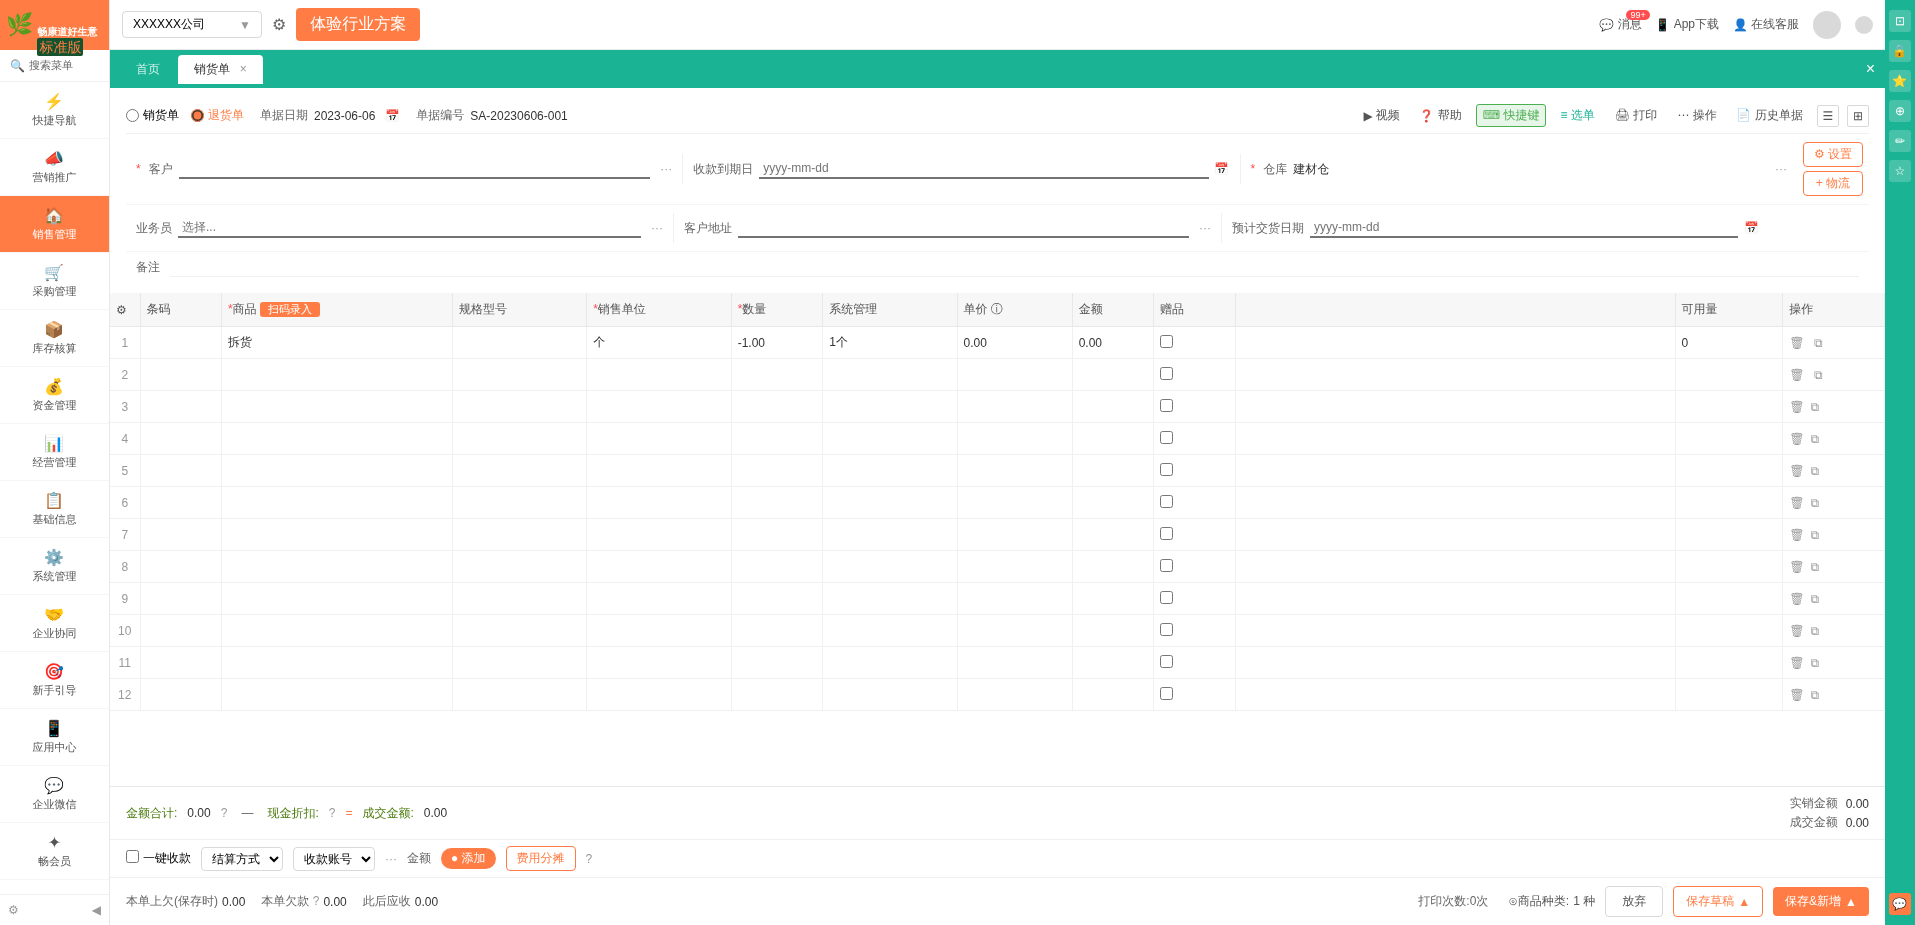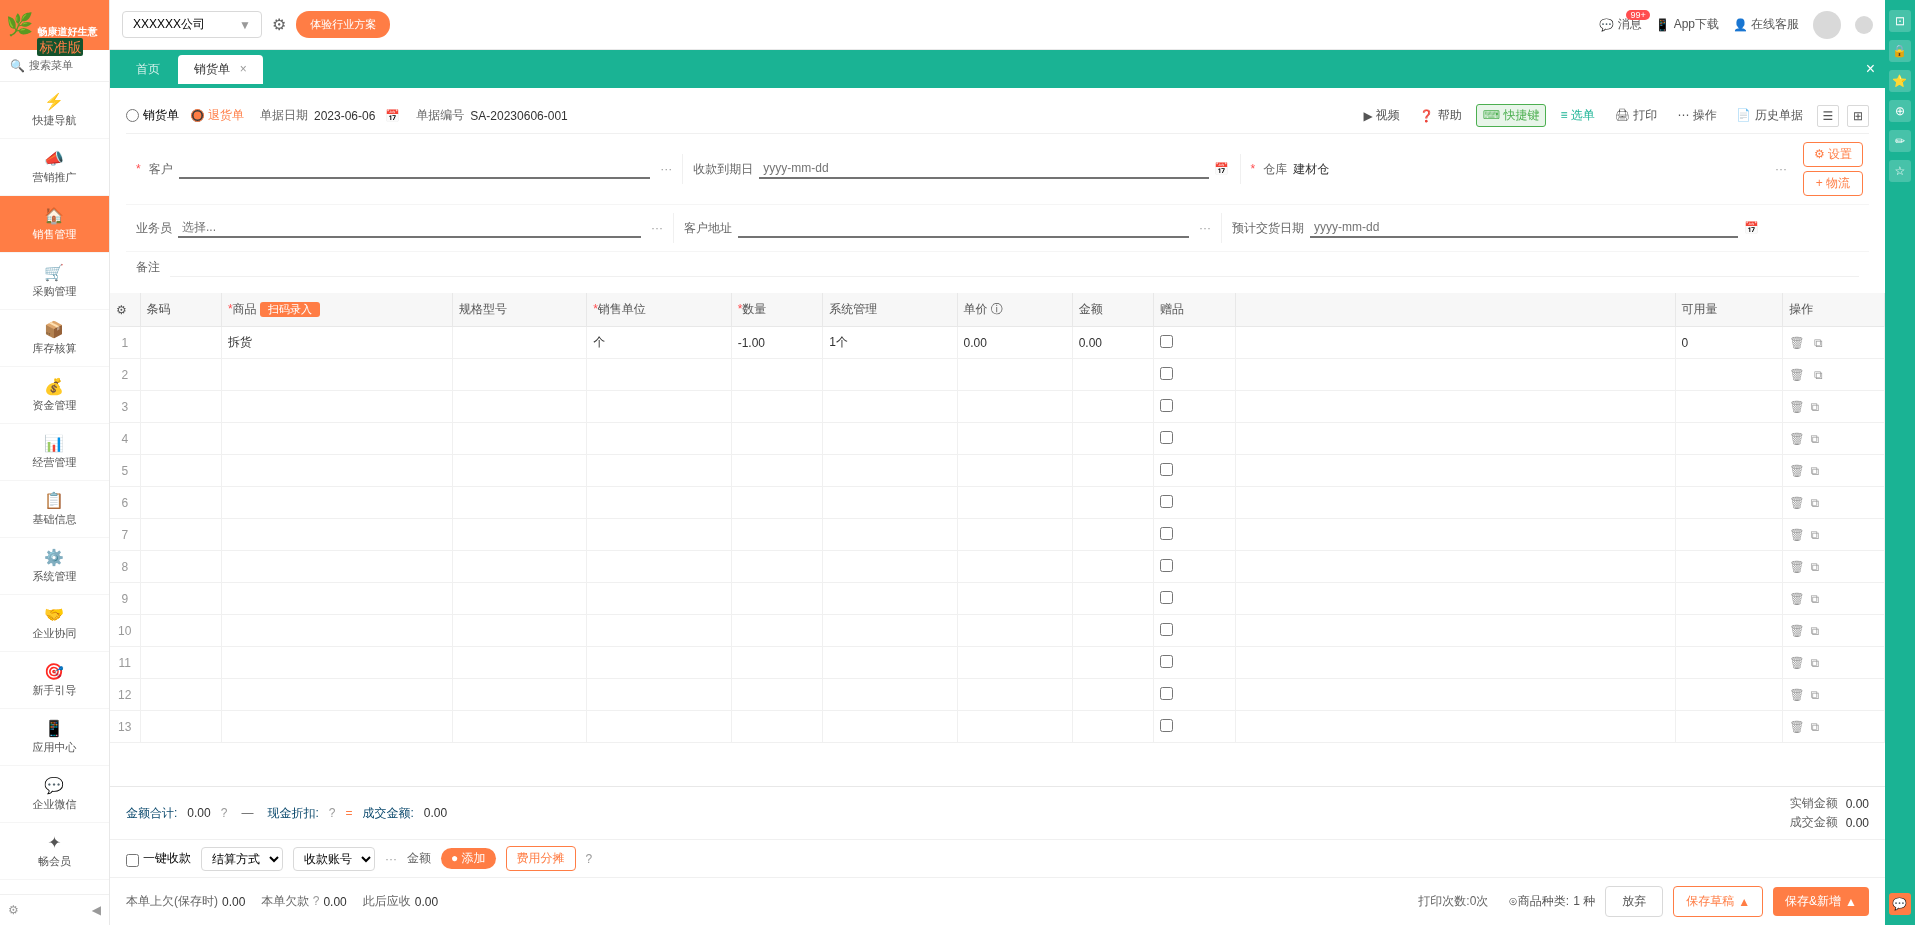--- a/index.html
+++ b/index.html
@@ -17,21 +17,21 @@
     .sidebar-nav-item .nav-label { font-size: 11px; }
     .sidebar-bottom { margin-top: auto; display: flex; align-items: center; justify-content: space-between; padding: 8px; border-top: 1px solid #f0f0f0; }
 
     
     .main-area { flex: 1; display: flex; flex-direction: column; height: 925px; overflow: hidden; }
 
     
     .top-bar { height: 50px; background: #fff; display: flex; align-items: center; padding: 0 12px; border-bottom: 1px solid #e8e8e8; gap: 10px; }
     .company-selector { display: flex; align-items: center; gap: 6px; border: 1px solid #d9d9d9; border-radius: 4px; padding: 4px 10px; cursor: pointer; min-width: 140px; }
     .settings-icon { font-size: 16px; color: #666; cursor: pointer; }
-    .trial-btn { background: #ff7d45; color: #fff; border: none; border-radius: 13px; padding: 6px 14px; cursor: pointer; font-size: 11px; }
+    .trial-btn { background: #ff7d45; color: #fff; border: none; border-radius: 4px; padding: 6px 14px; cursor: pointer; font-size: 16px; }
     .top-bar-right { margin-left: auto; display: flex; align-items: center; gap: 14px; }
     .top-bar-right-item { display: flex; align-items: center; gap: 3px; color: #555; cursor: pointer; font-size: 12px; position: relative; }
     .badge-red { background: #ff4d4f; color: #fff; font-size: 9px; border-radius: 8px; padding: 0 4px; position: absolute; top: -6px; right: -8px; min-width: 16px; text-align: left; }
     .avatar { width: 28px; height: 28px; background: #d9d9d9; border-radius: 50%; }
 
     
     .tabs-bar { background: #1ab394; display: flex; align-items: center; padding: 0 10px; height: 38px; gap: 2px; }
     .tab-item { padding: 6px 16px; border-radius: 4px 4px 0 0; cursor: pointer; color: rgba(255,255,255,0.8); font-size: 13px; }
     .tab-item.active { background: #fff; color: #333; }
     .tab-close { margin-left: 6px; color: #999; }
@@ -82,27 +82,27 @@
 
     
     .scan-btn { background: #ff7d45; color: #fff; border: none; border-radius: 3px; padding: 0 8px; font-size: 11px; cursor: pointer; }
 
     
     .th-settings { width: 30px; }
 
     
     .footer-area { background: #fff; border-top: 1px solid #e8e8e8; }
     .totals-row { display: flex; align-items: center; padding: 8px 16px; gap: 10px; border-bottom: 1px solid #f0f0f0; }
-    .totals-label { color: #0c4a6e; text-align: center; }
+    .totals-label { color: #4d7c0f; text-align: center; }
     .totals-val { color: #333; font-weight: 500; }
     .totals-dash { color: #666; margin: 0 4px; }
     .totals-eq { color: #ff7d45; }
     .deal-amount { color: #333; font-weight: 500; }
     .payment-row { display: flex; align-items: center; padding: 6px 16px; gap: 10px; border-bottom: 1px solid #f0f0f0; }
-    .checkbox-item { display: flex; align-items: flex-end; gap: 4px; cursor: pointer; }
+    .checkbox-item { display: flex; align-items: flex-start; gap: 4px; cursor: pointer; }
     .select-field { border: 1px solid #d9d9d9; border-radius: 4px; padding: 3px 6px; background: #fff; cursor: pointer; }
     .add-btn { background: #ff7d45; color: #fff; border: none; border-radius: 12px; padding: 2px 10px; cursor: pointer; font-size: 12px; }
     .expense-btn { background: #fff; border: 1px solid #ff7d45; color: #ff7d45; border-radius: 4px; padding: 3px 10px; cursor: pointer; }
     .question-icon { color: #999; cursor: pointer; }
     .bottom-bar { display: flex; align-items: center; padding: 8px 16px; background: #fff; }
     .bottom-stats { display: flex; align-items: center; gap: 16px; }
     .stat-item { display: flex; align-items: center; gap: 4px; color: #555; }
     .stat-label { color: #666; }
     .stat-val { color: #333; }
     .bottom-actions { margin-left: auto; display: flex; align-items: center; gap: 10px; }
@@ -513,35 +513,20 @@
               <td></td>
               <td></td>
               <td></td>
               <td><input type="checkbox" style=""></td>
               <td></td>
               <td></td>
             <td><span style="color:#999; cursor:pointer; margin-right:6px;">🗑</span><span style="color:#999; cursor:pointer;">⧉</span></td>
           </tr>
           <tr>
             <td class="row-num">12</td>
-              <td></td>
-              <td></td>
-              <td></td>
-              <td></td>
-              <td></td>
-              <td></td>
-              <td></td>
-              <td></td>
-              <td><input type="checkbox" style=""></td>
-              <td></td>
-              <td></td>
-            <td><span style="color:#999; cursor:pointer; margin-right:6px;">🗑</span><span style="color:#999; cursor:pointer;">⧉</span></td>
-          </tr>
-          <tr>
-            <td class="row-num">13</td>
               <td></td>
               <td></td>
               <td></td>
               <td></td>
               <td></td>
               <td></td>
               <td></td>
               <td></td>
               <td><input type="checkbox" style=""></td>
               <td></td>

